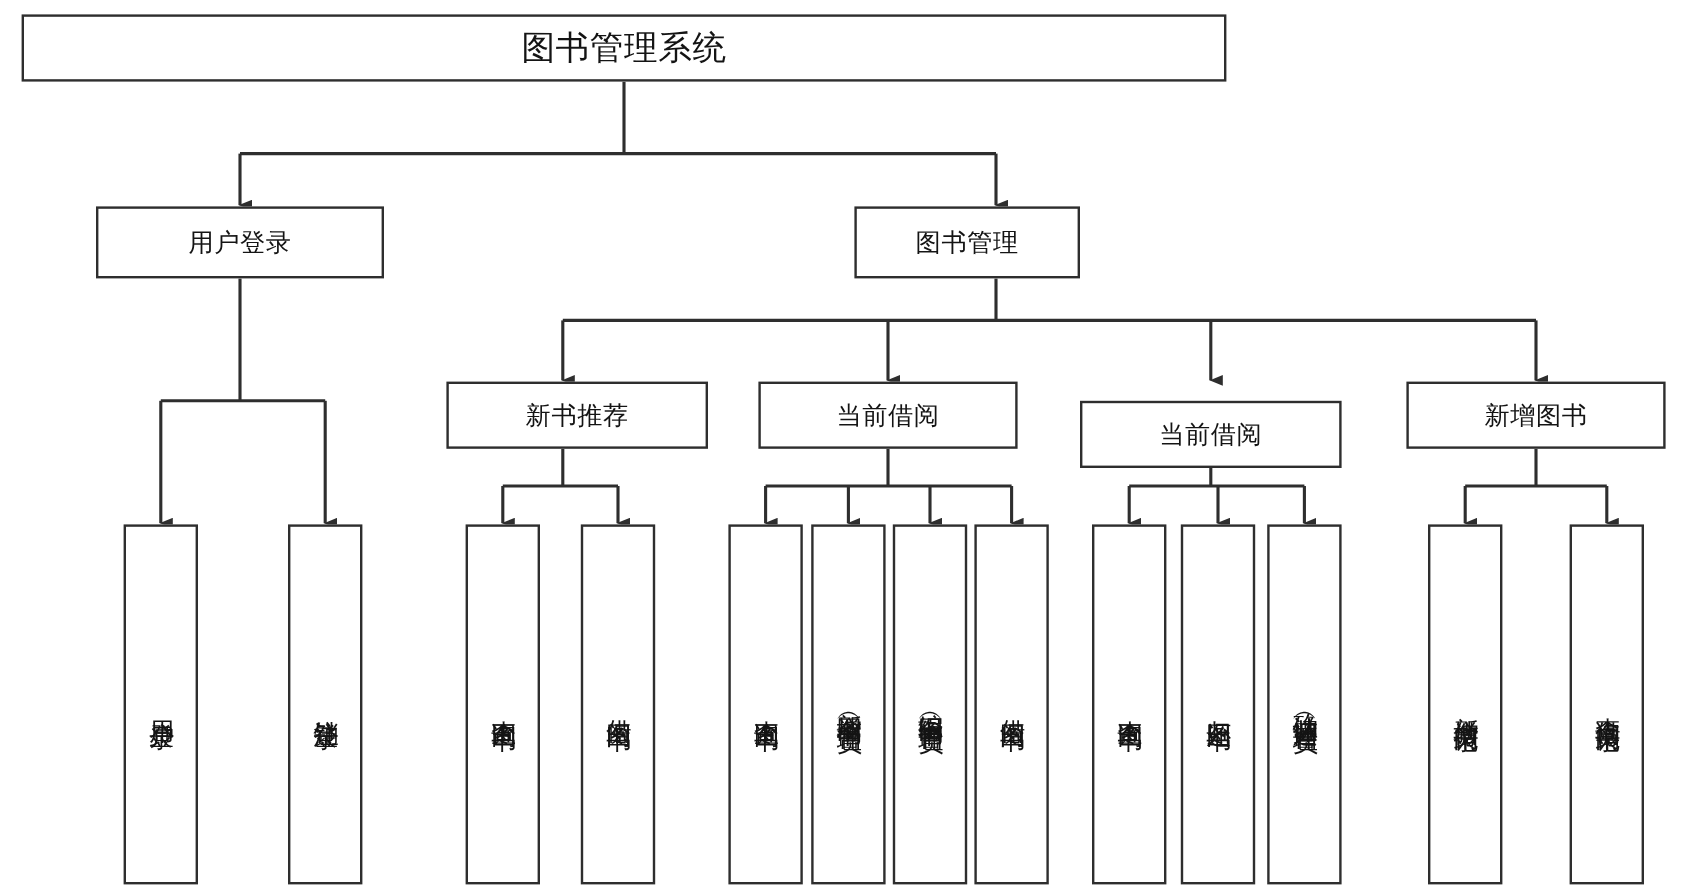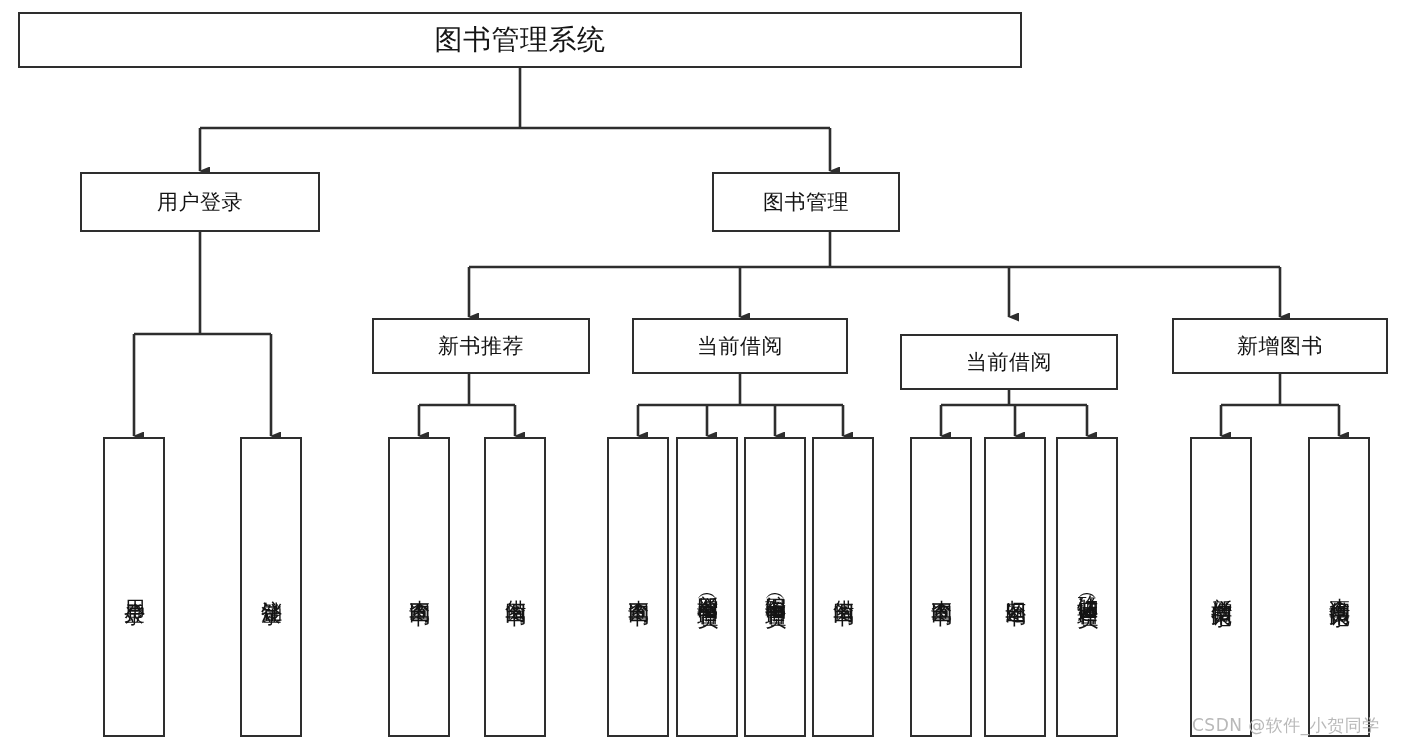--- a/index.html
+++ b/index.html
@@ -176,15 +176,14 @@
         <span class="node-label">确认归还（管理员）</span>
       </div>
       <div class="node vert" style="left: 1190px; top: 437px; width: 62px; height: 300px;">
         <span class="node-label">新增借阅记录</span>
       </div>
       <div class="node vert" style="left: 1308px; top: 437px; width: 62px; height: 300px;">
         <span class="node-label">查询借阅记录</span>
       </div>
     </div>
 
-  <div class="watermark" style="left: 1192px; top: 714px;">CSDN @软件_小贺同学</div>
 
 </div>
 
 </body></html>

